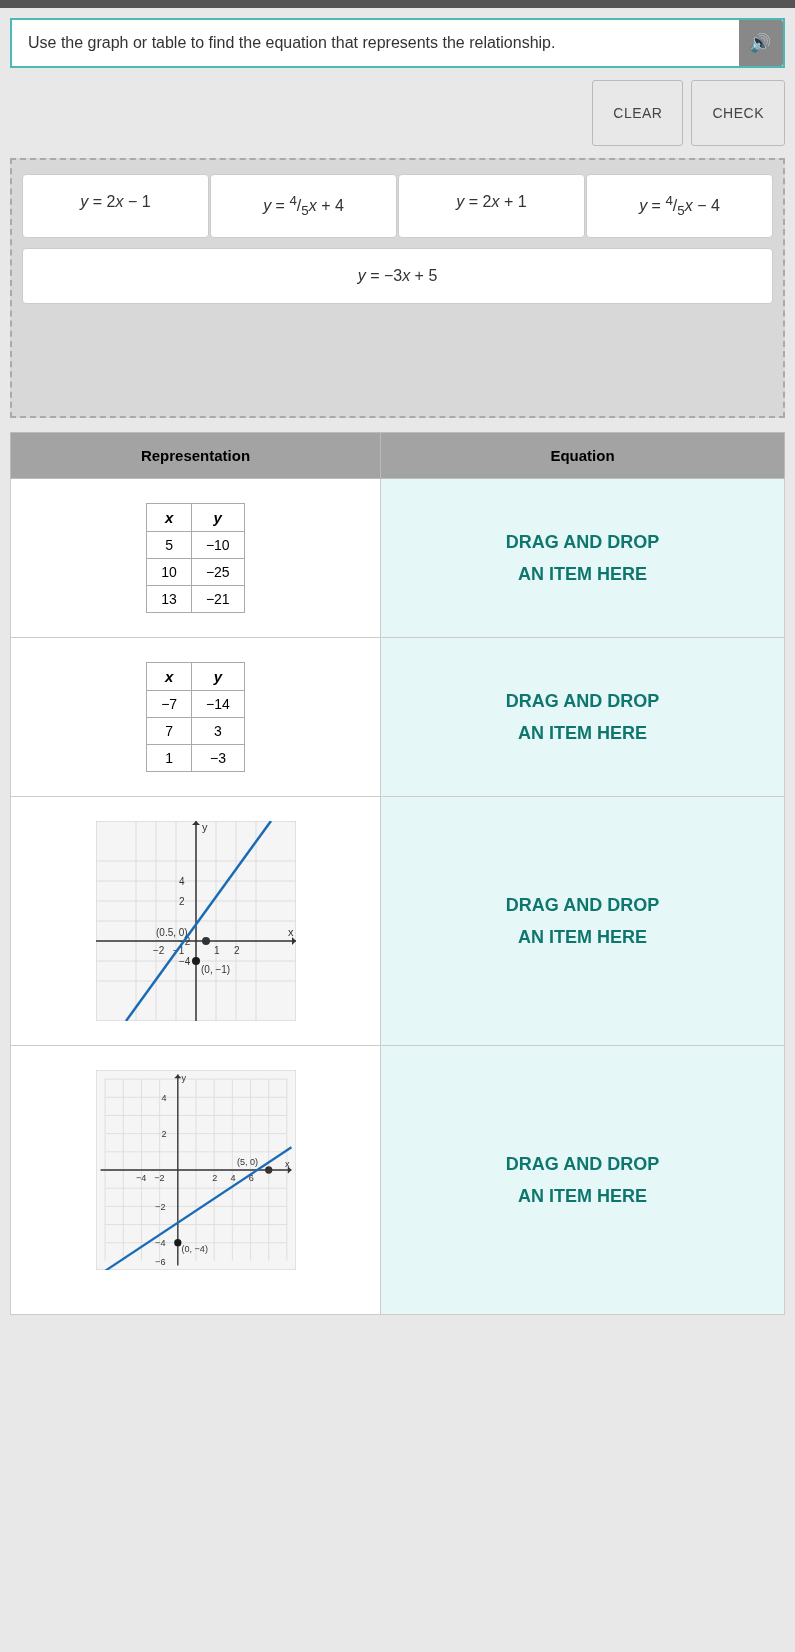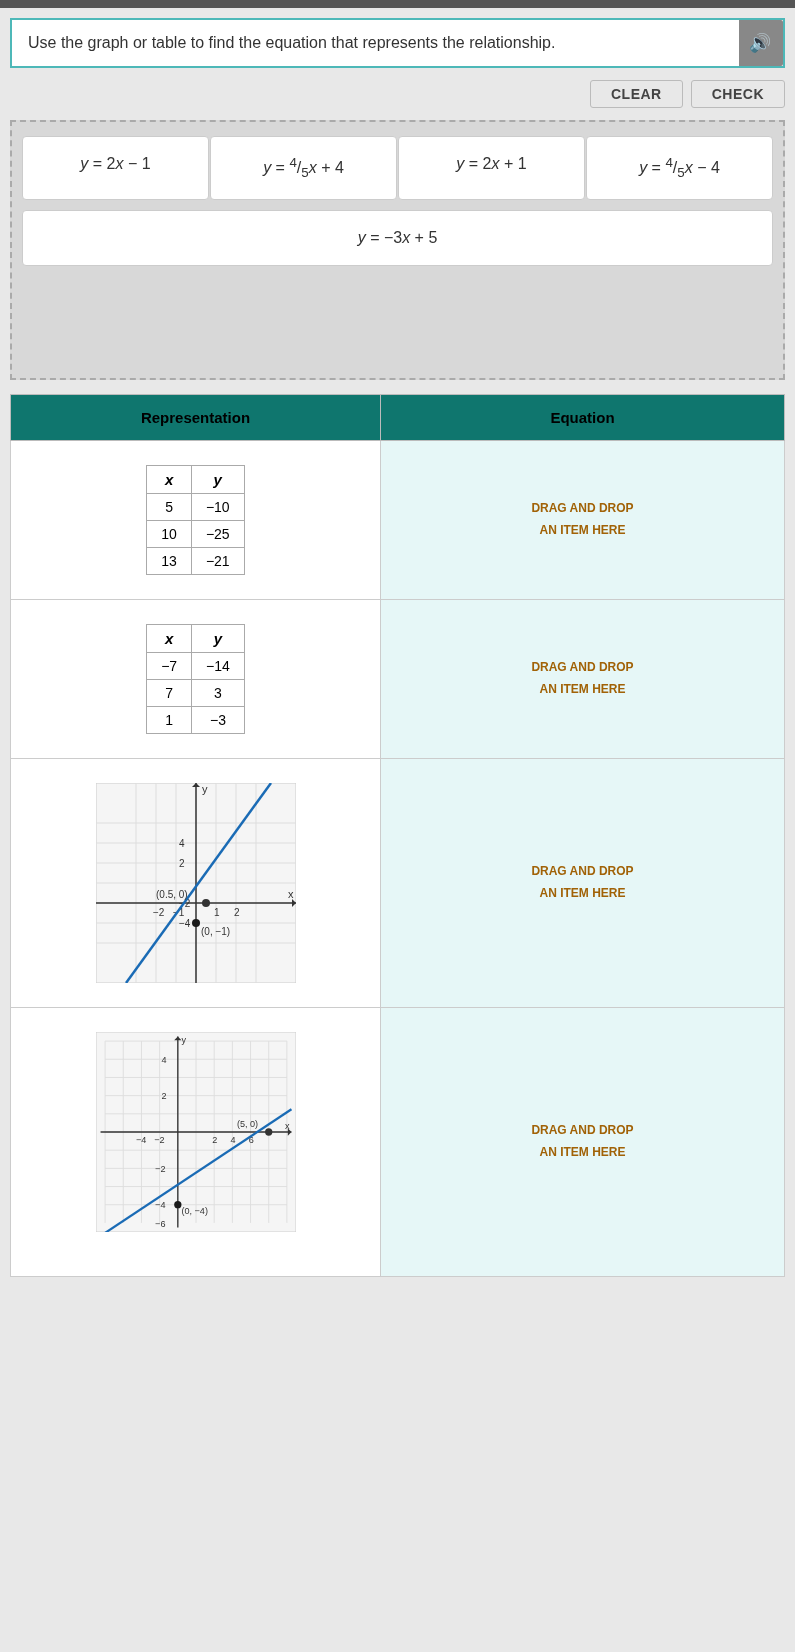--- a/index.html
+++ b/index.html
@@ -41,23 +41,23 @@
       border-radius: 0 2px 2px 0;
       font-size: 18px;
     }
     .action-buttons {
       display: flex;
       justify-content: flex-end;
       gap: 8px;
       padding: 12px 10px;
     }
     .btn-clear, .btn-check {
-      padding: 5px 20px;
+      padding: 24px 20px;
       font-size: 14px;
-      font-weight: bold;
+      font-weight: normal;
       cursor: pointer;
       border: 1px solid #bbb;
       border-radius: 3px;
       background: #e8e8e8;
       color: #444;
       letter-spacing: 0.5px;
     }
     .choices-area {
       border: 2px dashed #aaa;
       margin: 0 10px;
@@ -82,21 +82,21 @@
       cursor: grab;
       color: #333;
     }
     .main-table {
       margin: 14px 10px 0 10px;
       border-collapse: collapse;
       width: calc(100% - 20px);
       background: white;
     }
     .main-table th {
-      background: #0f766e;
+      background: #a3a3a3;
       font-weight: bold;
       font-size: 15px;
       padding: 14px 10px;
       text-align: center;
       border: 1px solid #bbb;
     }
     .main-table td {
       border: 1px solid #ccc;
       vertical-align: middle;
     }
@@ -106,22 +106,22 @@
       padding: 24px 10px;
     }
     .eq-cell {
       background: #e6f7f7;
       border-left: 2px dashed #4db8b8;
       text-align: center;
       vertical-align: middle;
       padding: 20px;
     }
     .drag-drop-text {
-      color: #a16207;
-      font-size: 12px;
+      color: #0f766e;
+      font-size: 18px;
       font-weight: bold;
       line-height: 1.8;
     }
     .data-table {
       border-collapse: collapse;
       margin: 0 auto;
       font-size: 14px;
     }
     .data-table th, .data-table td {
       border: 1px solid #aaa;

